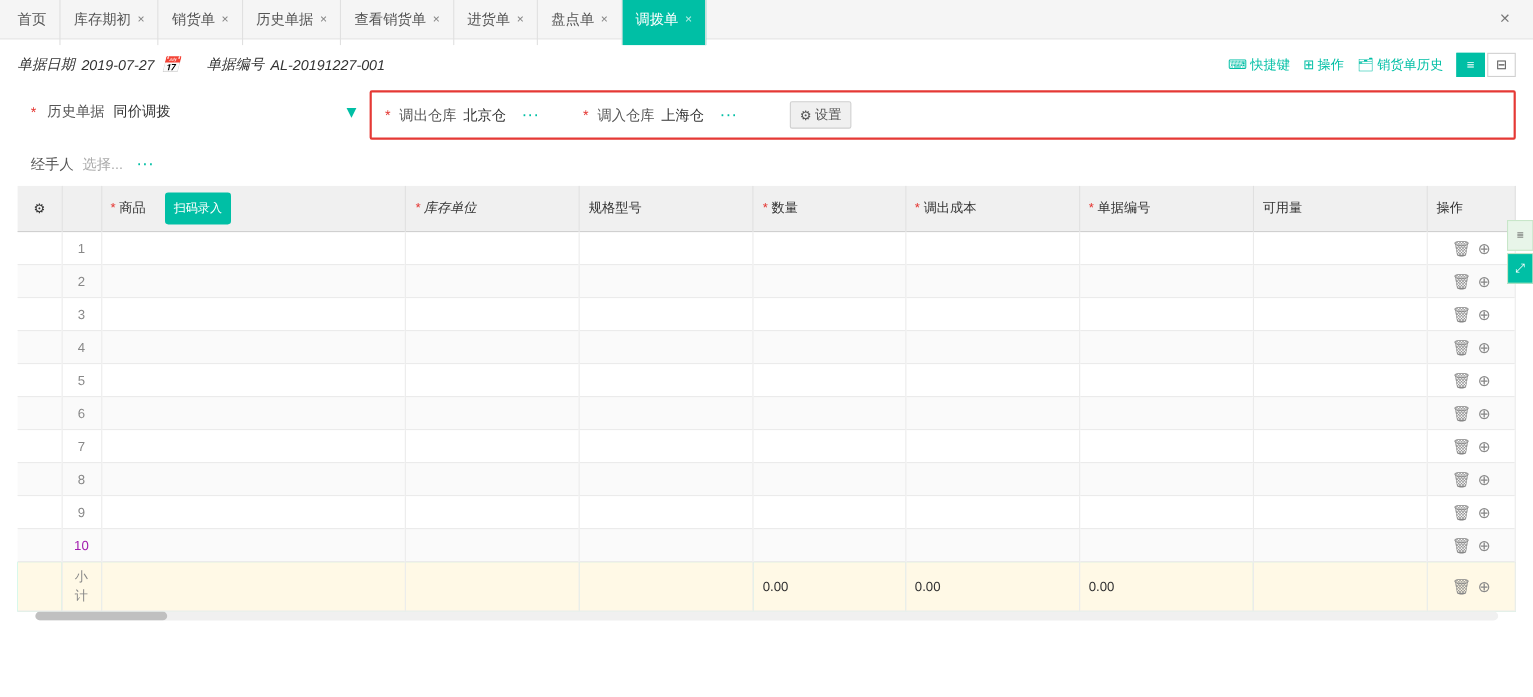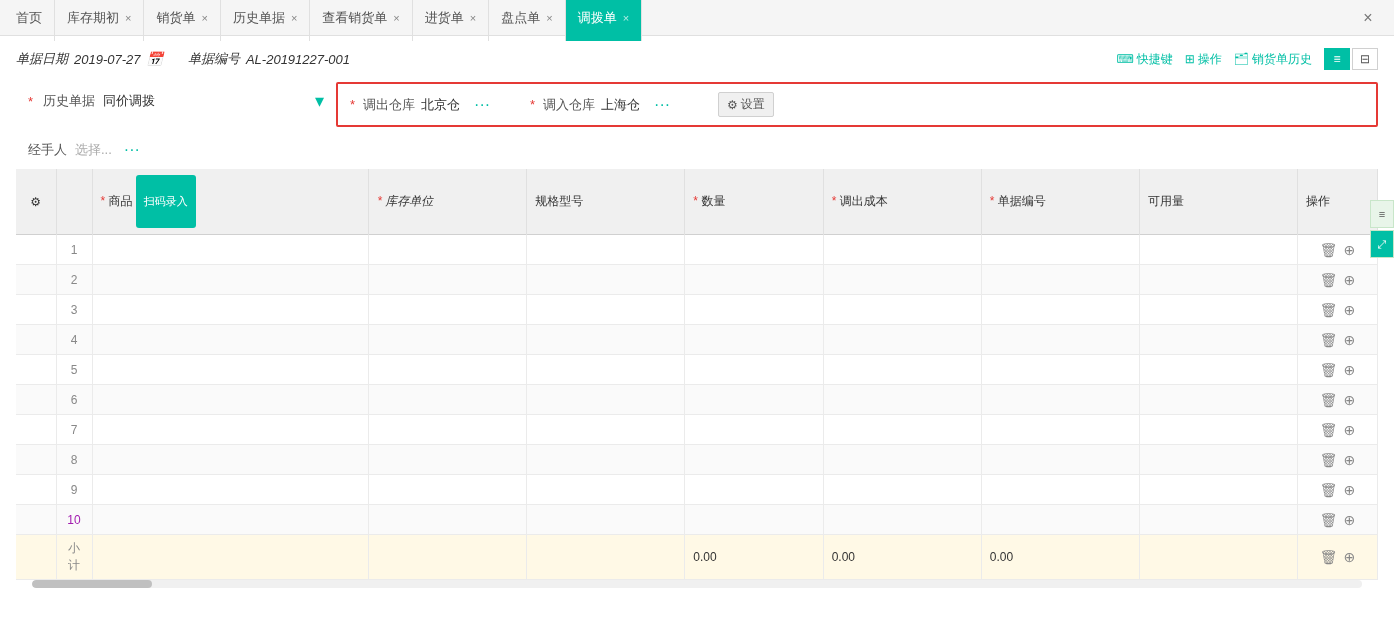--- a/index.html
+++ b/index.html
@@ -205,24 +205,24 @@
     .col-amount { min-width: 80px; }
     .col-available { min-width: 80px; }
     .col-ops { min-width: 80px; width: 80px; text-align: center; }
 
     .required-col { color: #e53935; }
     .scan-btn {
       background: #00bfa5;
       color: #fff;
       border: none;
       border-radius: 3px;
-      padding: 19px 8px;
+      padding: 7px 8px;
       font-size: 11px;
       cursor: pointer;
-      margin-left: 0;
+      margin-left: 14px;
     }
     .ops-icons {
       display: flex;
       align-items: center;
       justify-content: center;
       gap: 6px;
     }
     .op-icon {
       cursor: pointer;
       font-size: 14px;

